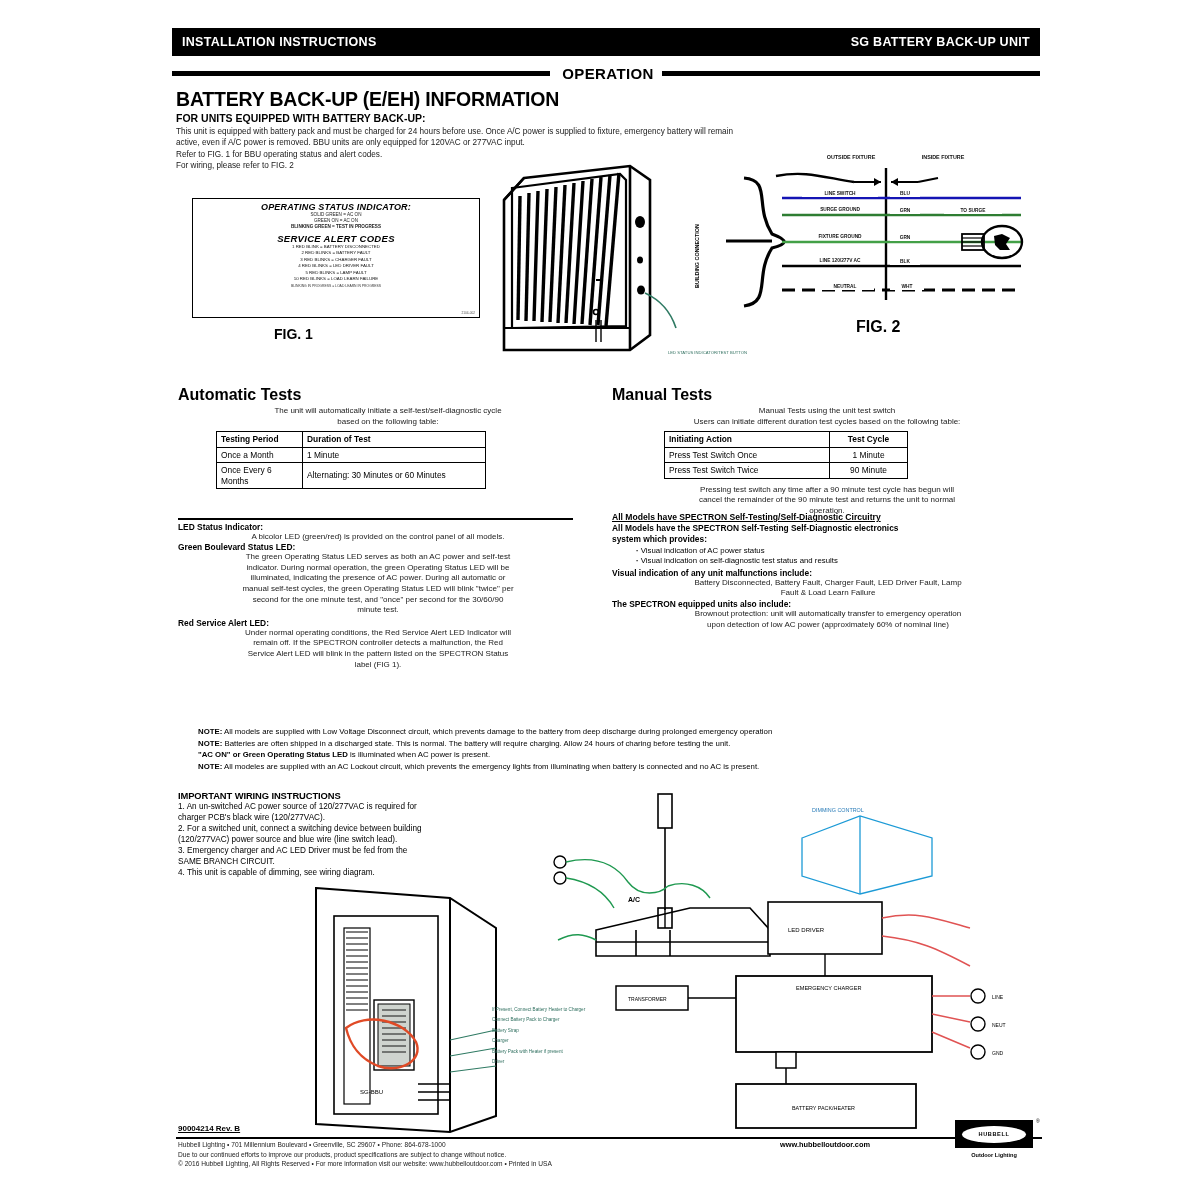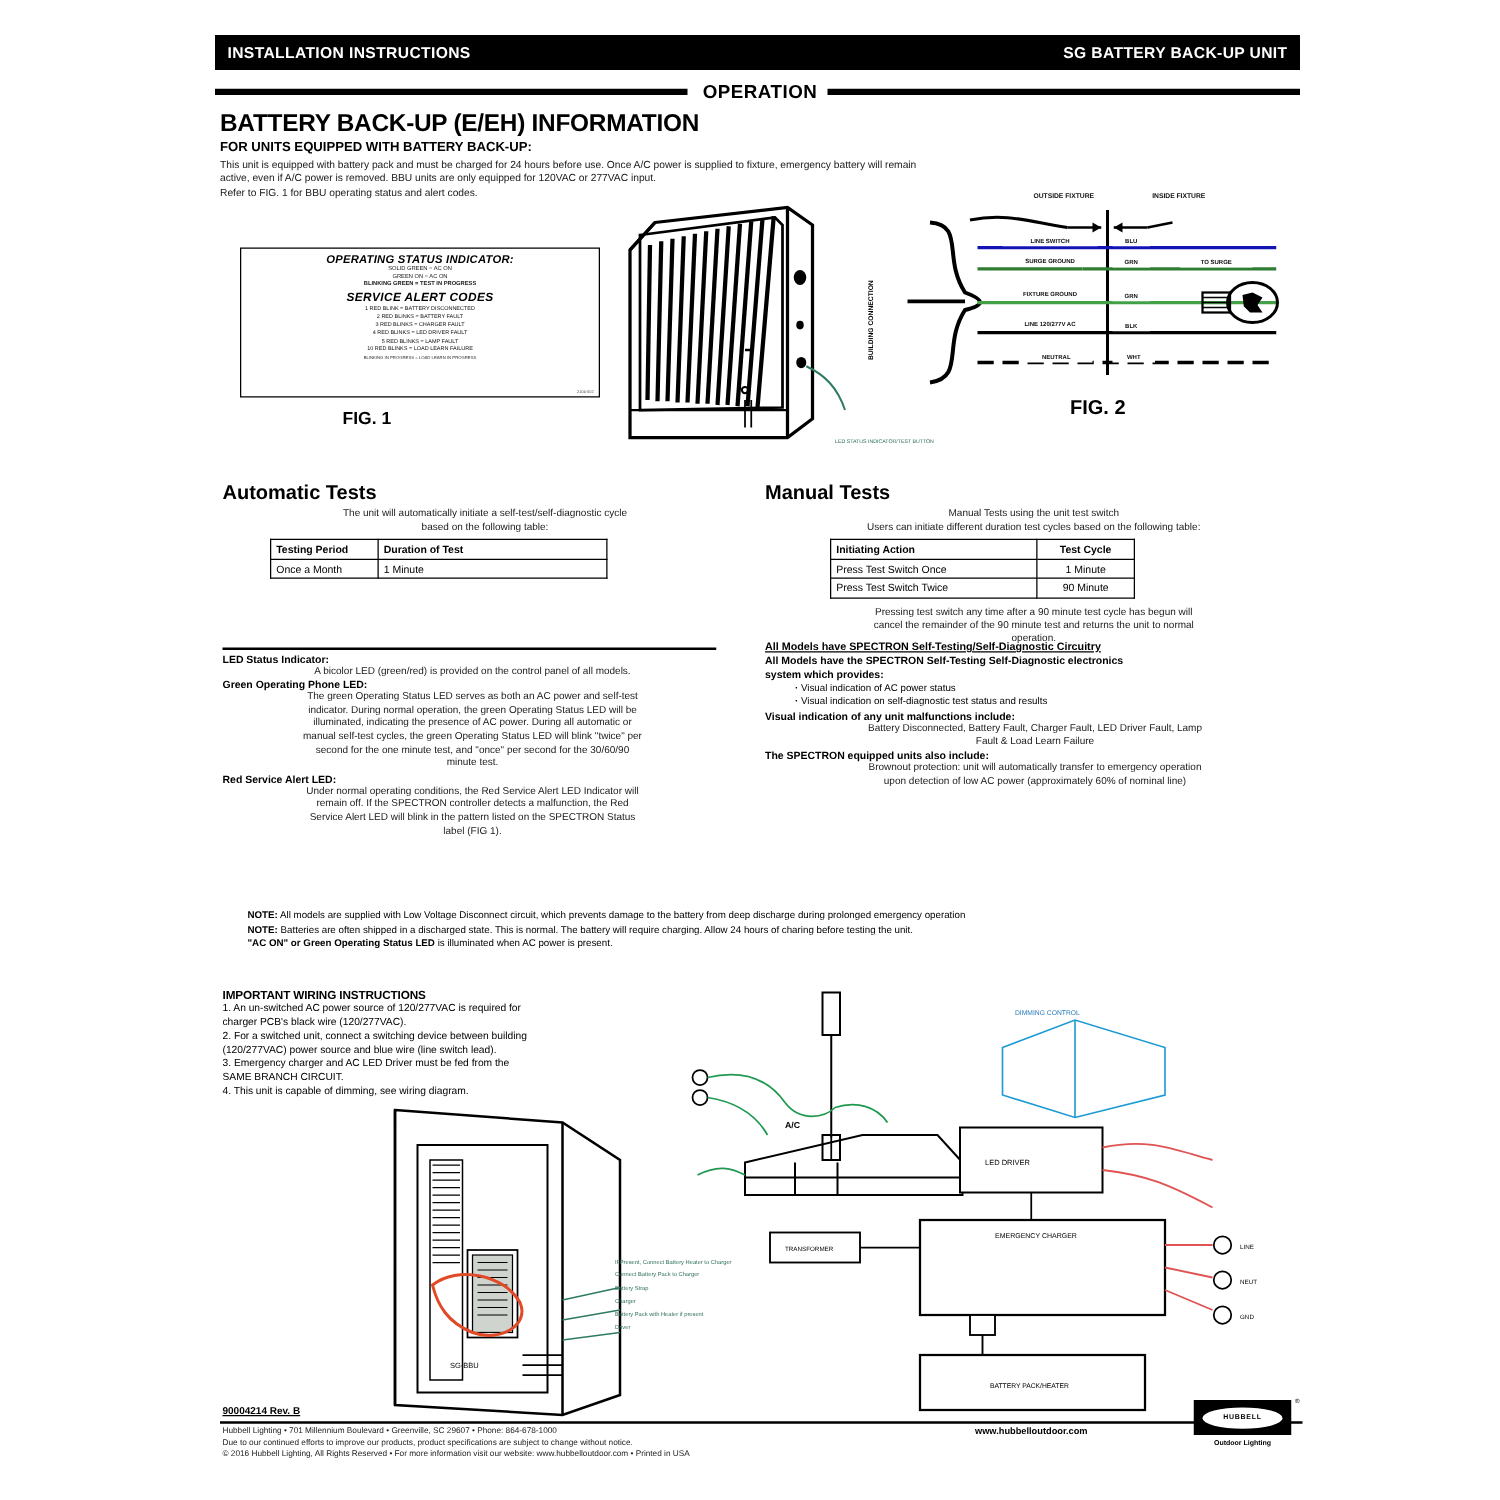--- a/index.html
+++ b/index.html
@@ -130,20 +130,21 @@
     <div class="op-rule"></div>
   </div>
 
   <div class="h1">BATTERY BACK-UP (E/EH) INFORMATION</div>
   <div class="h2">FOR UNITS EQUIPPED WITH BATTERY BACK-UP:</div>
 
   <div class="intro">
     <div>This unit is equipped with battery pack and must be charged for 24 hours before use. Once A/C  power is supplied to fixture, emergency battery will remain</div>
     <div>active, even if A/C power is removed. BBU units are only equipped for 120VAC or 277VAC input.</div>
     <div>Refer to FIG. 1 for BBU operating status and alert codes.</div>
+    <div>For wiring, please refer to FIG. 2</div>
   </div>
 
   <div class="fig1-box">
     <div class="f1-t1">OPERATING STATUS INDICATOR:</div>
     <div class="f1-sub">SOLID GREEN = AC ON</div>
     <div class="f1-sub">GREEN ON = AC ON</div>
     <div class="f1-sub" style="font-weight:bold">BLINKING GREEN = TEST IN PROGRESS</div>
     <div class="f1-t2">SERVICE ALERT CODES</div>
     <div class="f1-code">1 RED BLINK = BATTERY DISCONNECTED</div>
     <div class="f1-code">2 RED BLINKS = BATTERY FAULT</div>
@@ -254,20 +255,24 @@
     <table class="t tbl-auto">
       <tbody>
           <tr>
         <th>Testing Period</th>
         <th>Duration of Test</th>
       </tr>
       <tr>
         <td>Once a Month</td>
         <td>1 Minute</td>
       </tr>
+      <tr>
+        <td>Once Every 6 Months</td>
+        <td>Alternating: 30 Minutes or 60 Minutes</td>
+      </tr>
     </tbody>
       </table>
   </div>
 
   <div class="manual">
     <div class="sec-h">Manual Tests</div>
     <div class="body-s" style="margin-top:2px;">
       <div>Manual Tests using the unit test switch</div>
       <div>Users can initiate different duration test cycles based on the following table:</div>
     </div>
@@ -291,21 +296,21 @@
       <div>Pressing test switch any time after a 90 minute test cycle has begun will</div>
       <div>cancel the remainder of the 90 minute test and returns the unit to normal</div>
       <div>operation.</div>
     </div>
   </div>
 
   <div class="led-block">
     <div class="sm-rule"></div>
     <div class="bold-s">LED Status Indicator:</div>
     <div class="body-s">A bicolor LED (green/red) is provided on the control panel of all models.</div>
-    <div class="bold-s">Green Operating Phone LED:</div>
+    <div class="bold-s">Green Boulevard Status LED:</div>
     <div class="body-s">
       <div>The green Operating Status LED serves as both an AC power and self-test</div>
       <div>indicator.  During normal operation, the green Operating Status LED will be</div>
       <div>illuminated, indicating the presence of AC power. During all automatic or</div>
       <div>manual self-test cycles, the green Operating Status LED will blink "twice" per</div>
       <div>second for the one minute test, and "once" per second for the 30/60/90</div>
       <div>minute test.</div>
     </div>
     <div class="bold-s" style="margin-top:2px">Red Service Alert LED:</div>
     <div class="body-s">
@@ -335,20 +340,21 @@
     <div class="body-s">
       <div>Brownout protection: unit will automatically transfer to emergency operation</div>
       <div>upon detection of low AC power (approximately 60% of nominal line)</div>
     </div>
   </div>
 
   <div class="notes">
     <div><b>NOTE:</b><span> All models are supplied with Low Voltage Disconnect circuit, which prevents damage to the battery from deep discharge during prolonged emergency operation</span></div>
     <div><b>NOTE:</b><span> Batteries are often shipped in a discharged state. This is normal.  The battery will require charging. Allow 24 hours of charing before testing the unit.</span></div>
     <div><b>"AC ON" or Green Operating Status LED</b><span> is illuminated when AC power is present.</span></div>
+    <div><b>NOTE:</b><span> All modeles are supplied with an AC Lockout circuit, which prevents the emergency lights from illuminating when battery is connected and no AC is present.</span></div>
   </div>
 
   <div class="wiring">
     <h3>IMPORTANT WIRING INSTRUCTIONS</h3>
     <p>1. An un-switched AC power source of 120/277VAC is required for</p>
     <p>charger PCB's black wire (120/277VAC).</p>
     <p>2. For a switched unit, connect a switching device between building</p>
     <p>(120/277VAC) power source and blue wire (line switch lead).</p>
     <p>3. Emergency charger and AC LED Driver must be fed from the</p>
     <p>SAME BRANCH CIRCUIT.</p>

